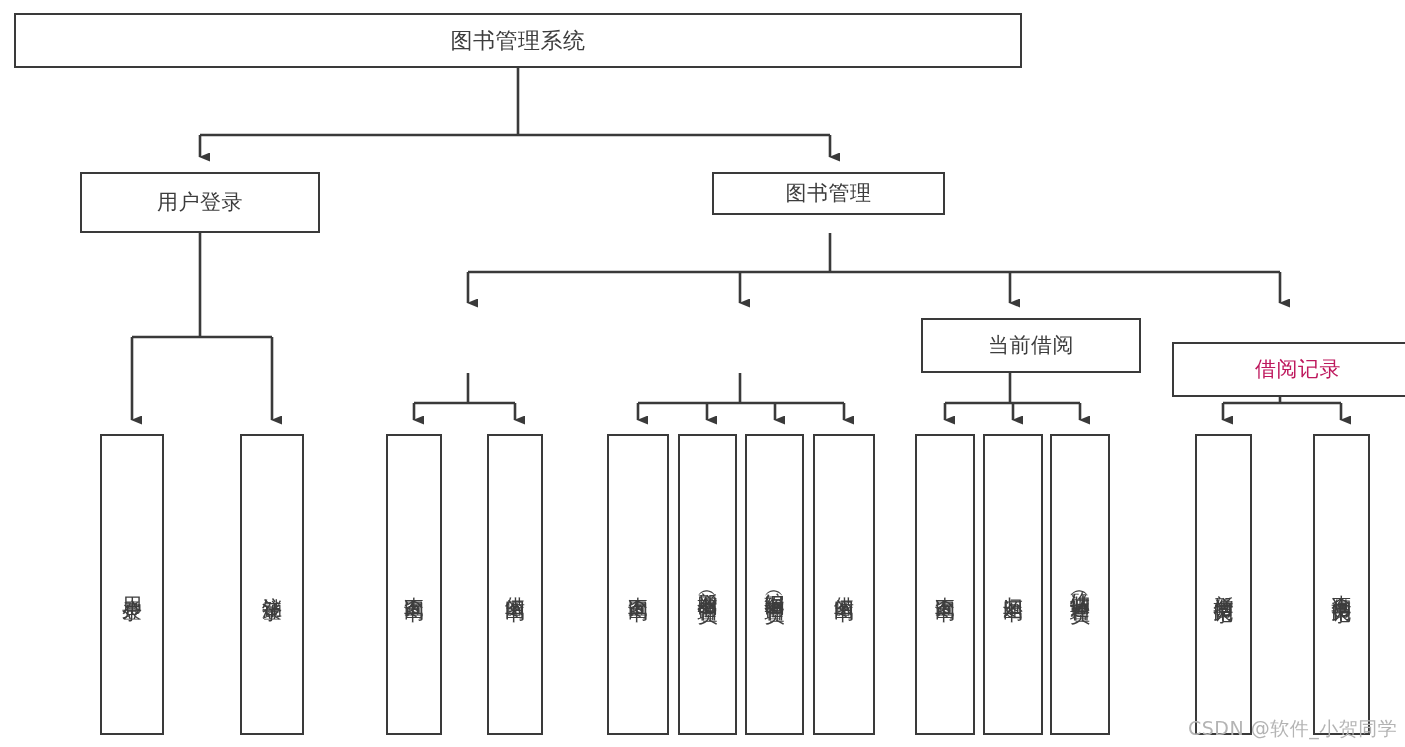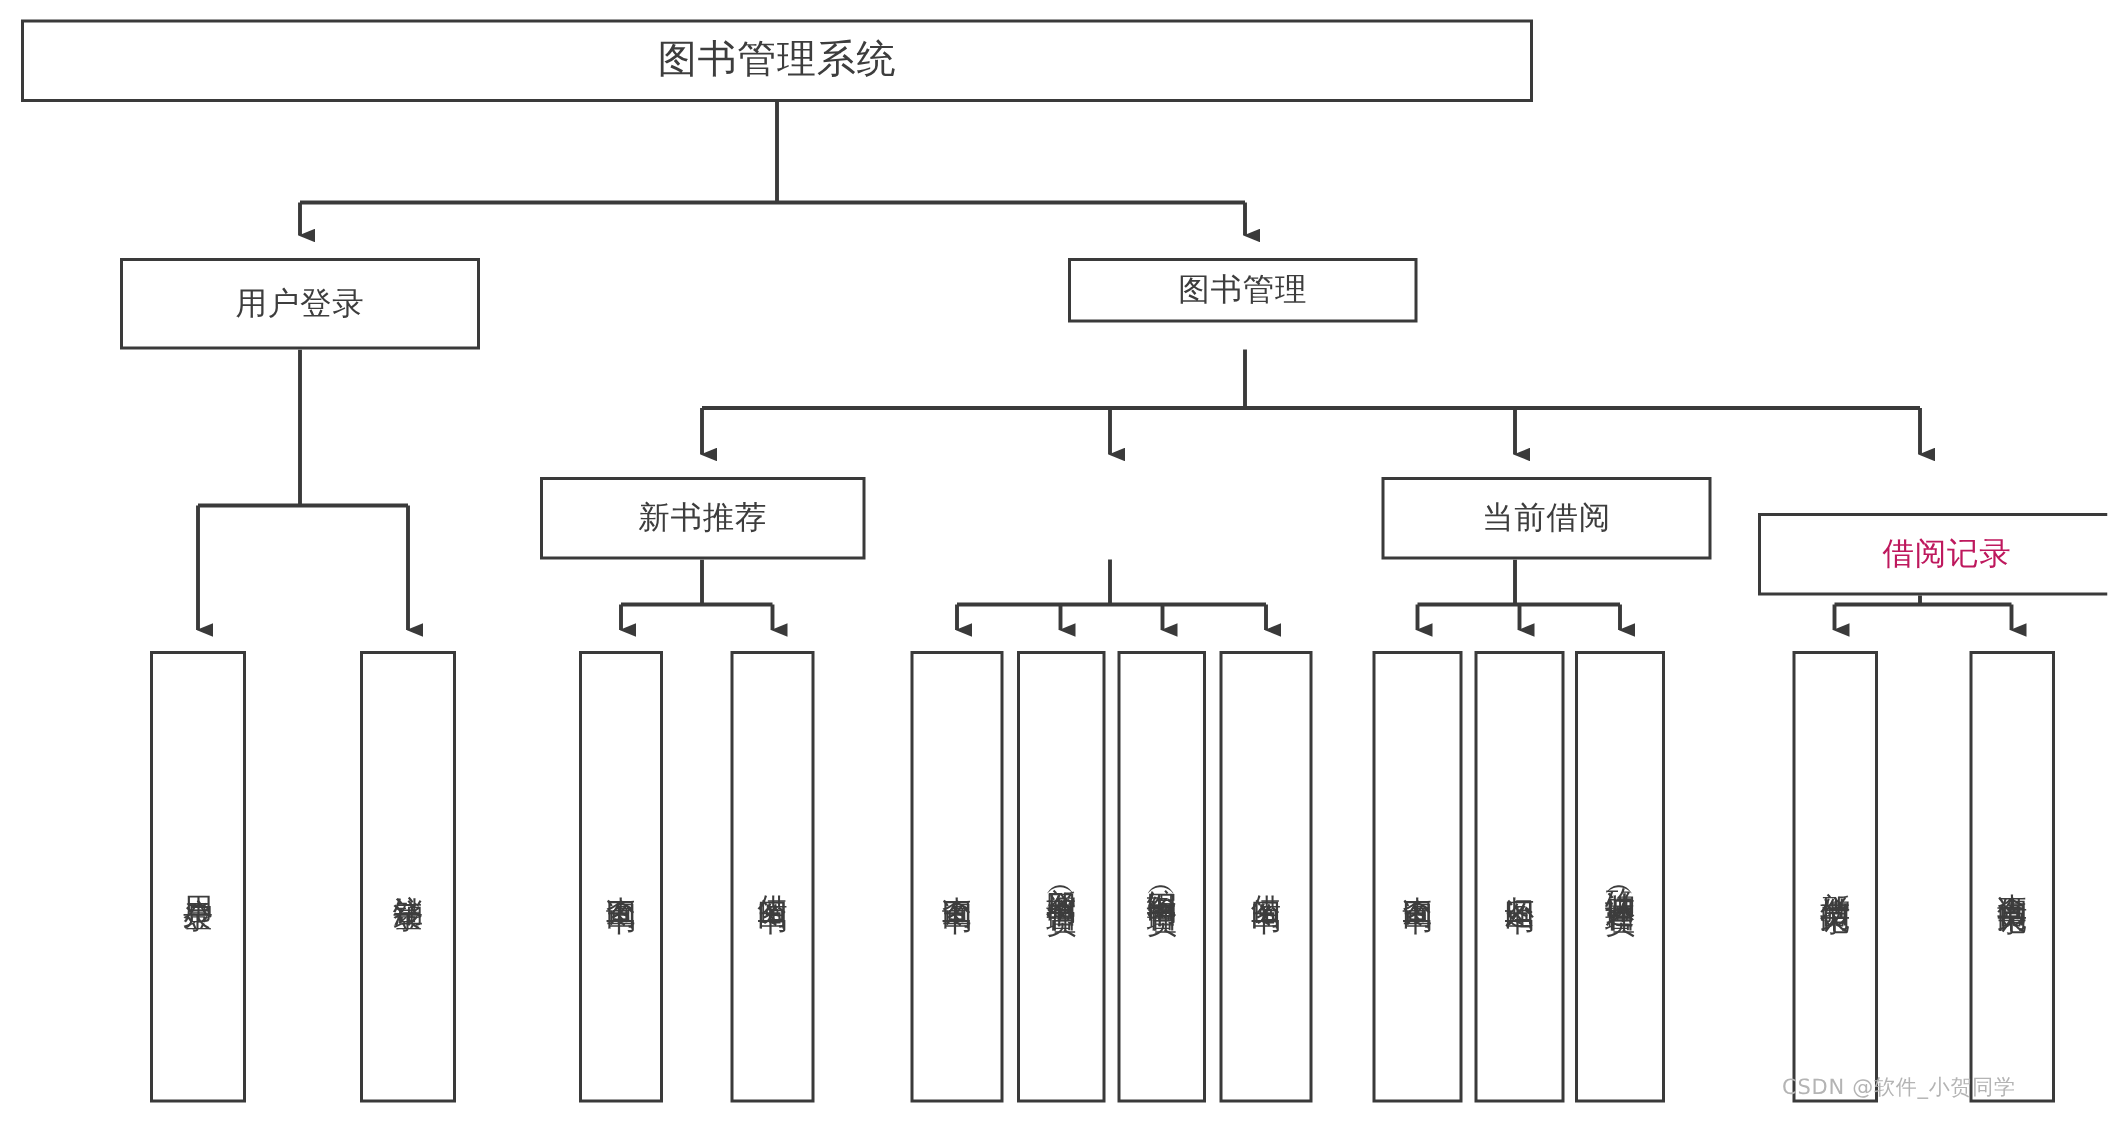--- a/index.html
+++ b/index.html
@@ -37,39 +37,39 @@
     justify-content: center;
     text-align: center;
     z-index: 2;
   }
   .node-h {
     font-size: 21px;
     line-height: 1.15;
     letter-spacing: 0.5px;
   }
   .node-root {
-    font-size: 26px;
+    font-size: 22px;
   }
   .node-v {
     writing-mode: vertical-rl;
     text-orientation: upright;
     font-size: 20px;
     line-height: 1.35;
     letter-spacing: 2px;
     padding: 6px 0;
   }
   .node-v .vtext {
     writing-mode: vertical-rl;
     text-orientation: upright;
     display: block;
     white-space: nowrap;
   }
   .watermark {
     position: absolute;
-    font-size: 14px;
+    font-size: 19px;
     color: #b4b4b4;
     white-space: nowrap;
     z-index: 3;
     letter-spacing: 0.5px;
   }
 </style>
 </head>
 <body>
 
 <div id="canvas">
@@ -123,21 +123,20 @@
       <path d="M 1223,403 L 1223,420" marker-end="url(#arrowhead)"></path>
       <path d="M 1341,403 L 1341,420" marker-end="url(#arrowhead)"></path>
     </g>
   </svg>
 
   <div class="node node-h node-root" style="left: 14px; top: 13px; width: 1008px; height: 55px; border-color: rgb(58, 58, 58); color: rgb(61, 61, 61);">图书管理系统</div>
 
   <div class="node node-h" style="left: 80px; top: 172px; width: 240px; height: 61px; border-color: rgb(58, 58, 58); color: rgb(61, 61, 61);">用户登录</div>
   <div class="node node-h" style="left: 712px; top: 172px; width: 233px; height: 43px; border-color: rgb(58, 58, 58); color: rgb(61, 61, 61);">图书管理</div>
 
-  <div class="node node-h" style="left: 360px; top: 318px; width: 217px; height: 55px; border-color: rgb(58, 58, 58); color: rgb(61, 61, 61);">新书推荐</div>
   <div class="node node-h" style="left: 900px; top: 318px; width: 220px; height: 55px; border-color: rgb(58, 58, 58); color: rgb(61, 61, 61); margin-left: 21px;">当前借阅</div>
   <div class="node node-h" style="left: 1172px; top: 318px; width: 252px; height: 55px; border-color: rgb(58, 58, 58); color: #be185d; margin-top: 24px;">借阅记录</div>
 
   <div class="node node-v" style="left: 100px; top: 434px; width: 64px; height: 301px; border-color: rgb(58, 58, 58); color: rgb(61, 61, 61);">
     <span class="vtext">用户登录</span>
     </div>
   <div class="node node-v" style="left: 240px; top: 434px; width: 64px; height: 301px; border-color: rgb(58, 58, 58); color: rgb(61, 61, 61);">
     <span class="vtext">注销登录</span>
     </div>
   <div class="node node-v" style="left: 386px; top: 434px; width: 56px; height: 301px; border-color: rgb(58, 58, 58); color: rgb(61, 61, 61);">

